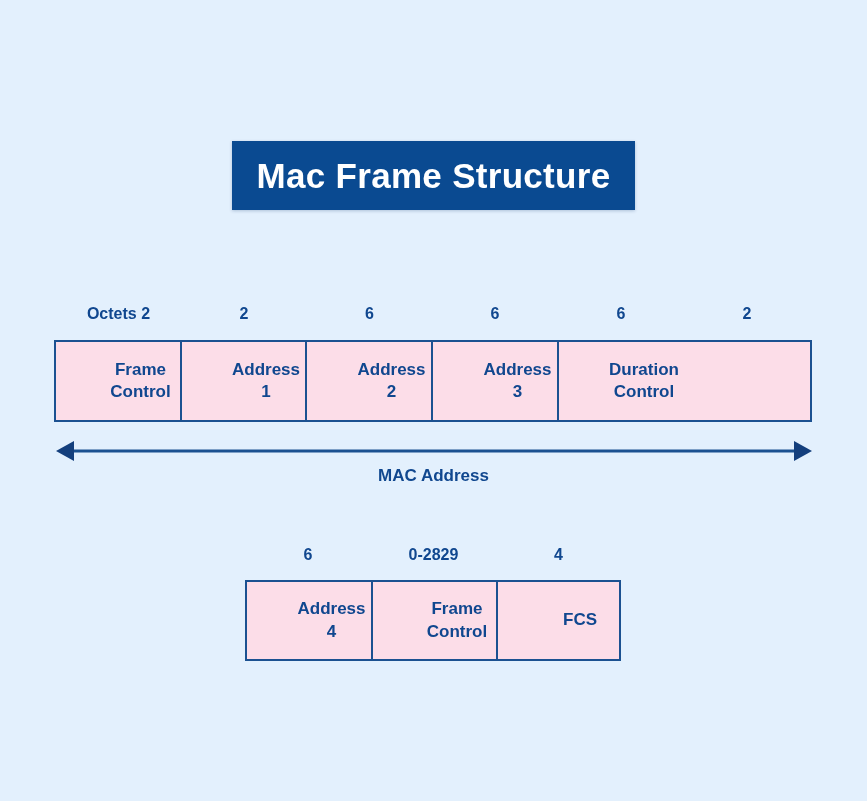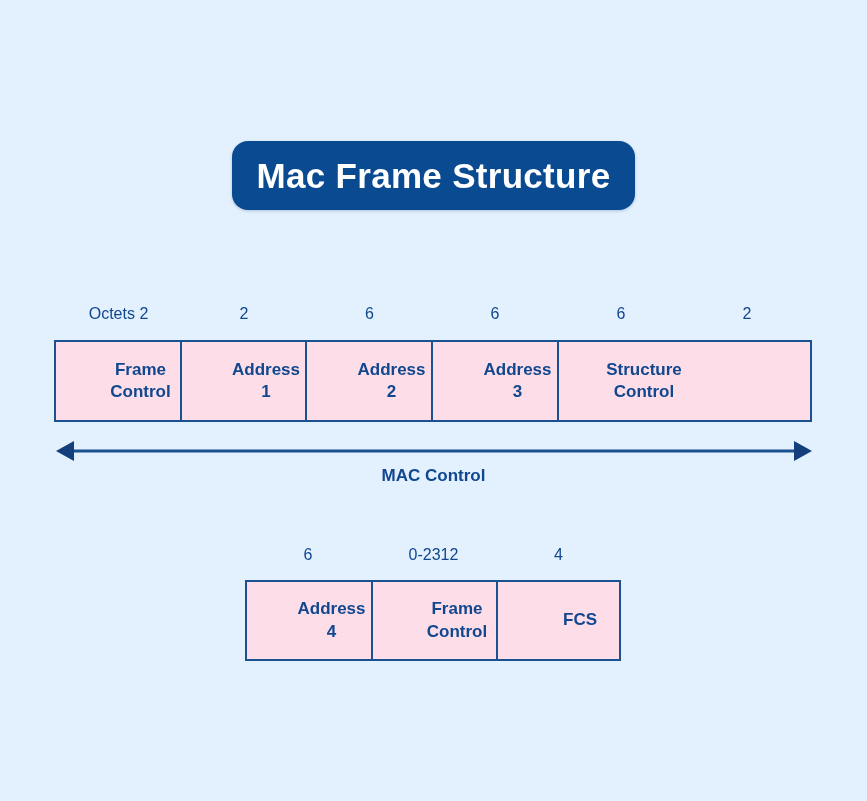--- a/index.html
+++ b/index.html
@@ -24,40 +24,40 @@
   }
 
   
   .title-badge {
     position: absolute;
     left: 232px;
     top: 141px;
     width: 403px;
     height: 69px;
     background: #0a4a91;
-    border-radius: 16px;
+    border-radius: 0;
     display: flex;
     align-items: center;
     justify-content: center;
     box-shadow: 0 1px 3px rgba(20,60,110,0.25);
   }
   .title-badge .title-text {
     color: #ffffff;
     font-size: 35px;
     font-weight: bold;
     letter-spacing: 0.3px;
     white-space: nowrap;
   }
 
   
   .octet-label {
     position: absolute;
     color: #10478f;
     font-size: 16px;
-    font-weight: normal;
+    font-weight: bold;
     text-align: center;
     white-space: nowrap;
   }
 
   
   .field-row {
     position: absolute;
     display: flex;
     box-sizing: border-box;
     border: 2px solid #1b5191;
@@ -141,37 +141,37 @@
       </div>
     </div>
     <div class="field-box" style="width:126px;">
       <div>
         <span class="line">Address</span>
         <span class="line">3</span>
       </div>
     </div>
     <div class="field-box" style="width:125px;">
       <div>
-        <span class="line">Structure</span>
+        <span class="line">Duration</span>
         <span class="line">Control</span>
       </div>
     </div>
   </div>
 
   <div class="arrow-wrap">
     <svg width="760" height="26" viewBox="0 0 760 26">
       <line x1="14" y1="13" x2="746" y2="13" stroke="#1b5191" stroke-width="3"></line>
       <polygon points="2,13 20,3 20,23" fill="#143f7d"></polygon>
       <polygon points="758,13 740,3 740,23" fill="#143f7d"></polygon>
     </svg>
   </div>
-  <div class="arrow-label">MAC Control</div>
+  <div class="arrow-label">MAC Address</div>
 
   <div class="octet-label" style="left:245px; top:546px; width:126px;">6</div>
-  <div class="octet-label" style="left:371px; top:546px; width:125px;">0-2312</div>
+  <div class="octet-label" style="left:371px; top:546px; width:125px;">0-2829</div>
   <div class="octet-label" style="left:496px; top:546px; width:125px;">4</div>
 
   <div class="field-row" style="left:245px; top:580px; width:376px; height:81px;">
     <div class="field-box" style="width:126px;">
       <div>
         <span class="line">Address</span>
         <span class="line">4</span>
       </div>
     </div>
     <div class="field-box" style="width:125px;">

